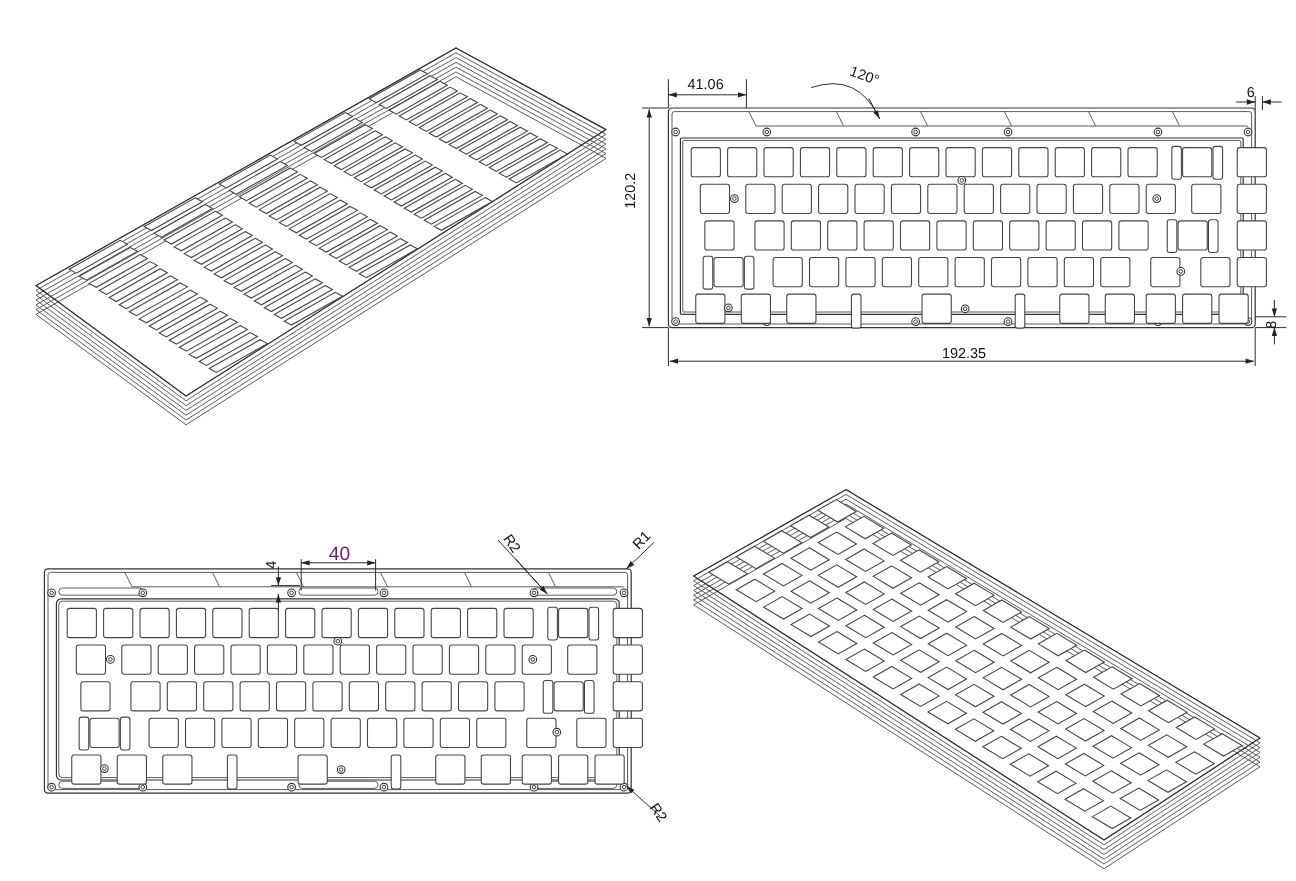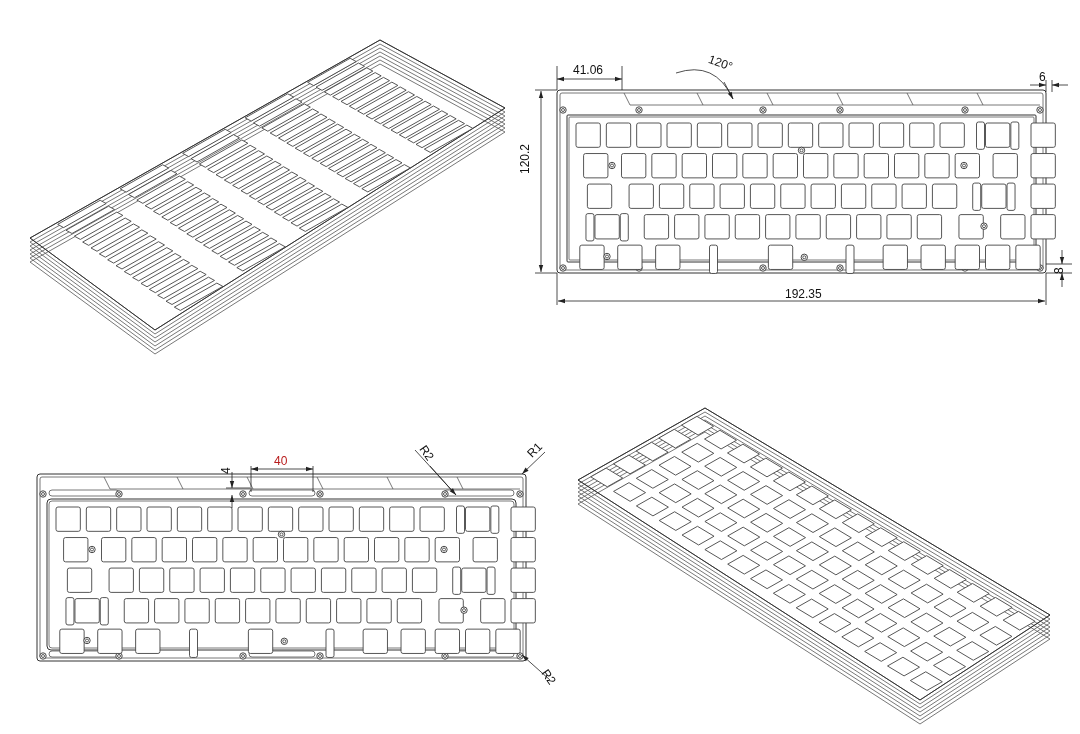--- a/index.html
+++ b/index.html
@@ -497,17 +497,17 @@
     </svg>
 
   <div style="position:absolute;left:573px;top:63px;font-size:12px;color:#111;">41.06</div>
   <div style="position:absolute;left:708px;top:56px;font-size:12px;color:#111;transform:rotate(20deg);">120°</div>
   <div style="position:absolute;left:1039px;top:70px;font-size:12px;color:#111;">6</div>
   <div style="position:absolute;left:518px;top:174px;font-size:12px;color:#111;transform:rotate(-90deg);transform-origin:left top;">120.2</div>
   <div style="position:absolute;left:785px;top:287px;font-size:12px;color:#111;">192.35</div>
   <div style="position:absolute;left:1052px;top:274px;font-size:12px;color:#111;transform:rotate(-90deg);transform-origin:left top;">8</div>
 
   <div style="position:absolute;left:219px;top:474px;font-size:12px;color:#111;transform:rotate(-90deg);transform-origin:left top;">4</div>
-  <div style="position:absolute;left:274px;top:454px;font-size:12px;color:#b91c1c;">40</div>
+  <div style="position:absolute;left:274px;top:454px;font-size:16px;color:#701a75;">40</div>
   <div style="position:absolute;left:419px;top:446px;font-size:12px;color:#111;transform:rotate(55deg);">R2</div>
   <div style="position:absolute;left:527px;top:443px;font-size:12px;color:#111;transform:rotate(-45deg);">R1</div>
   <div style="position:absolute;left:541px;top:670px;font-size:12px;color:#111;transform:rotate(55deg);">R2</div>
 </div>
 
 </body></html>

